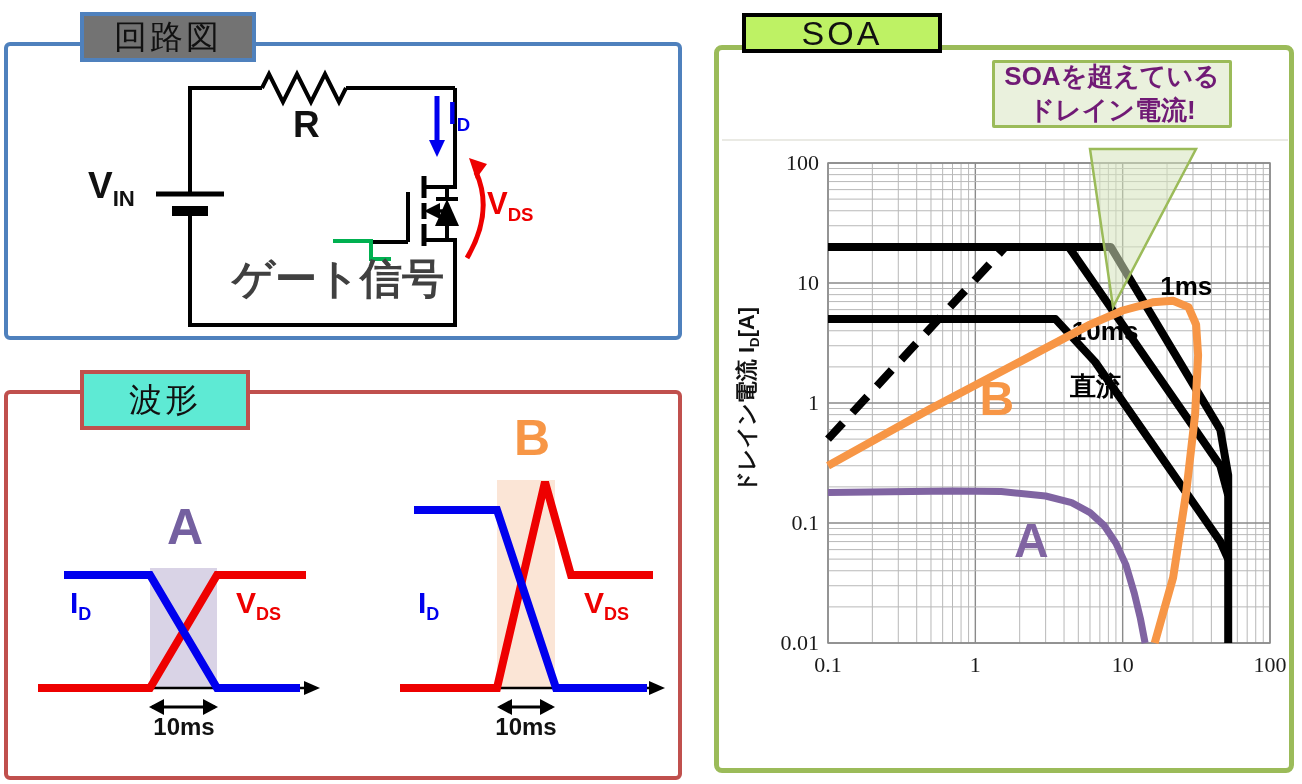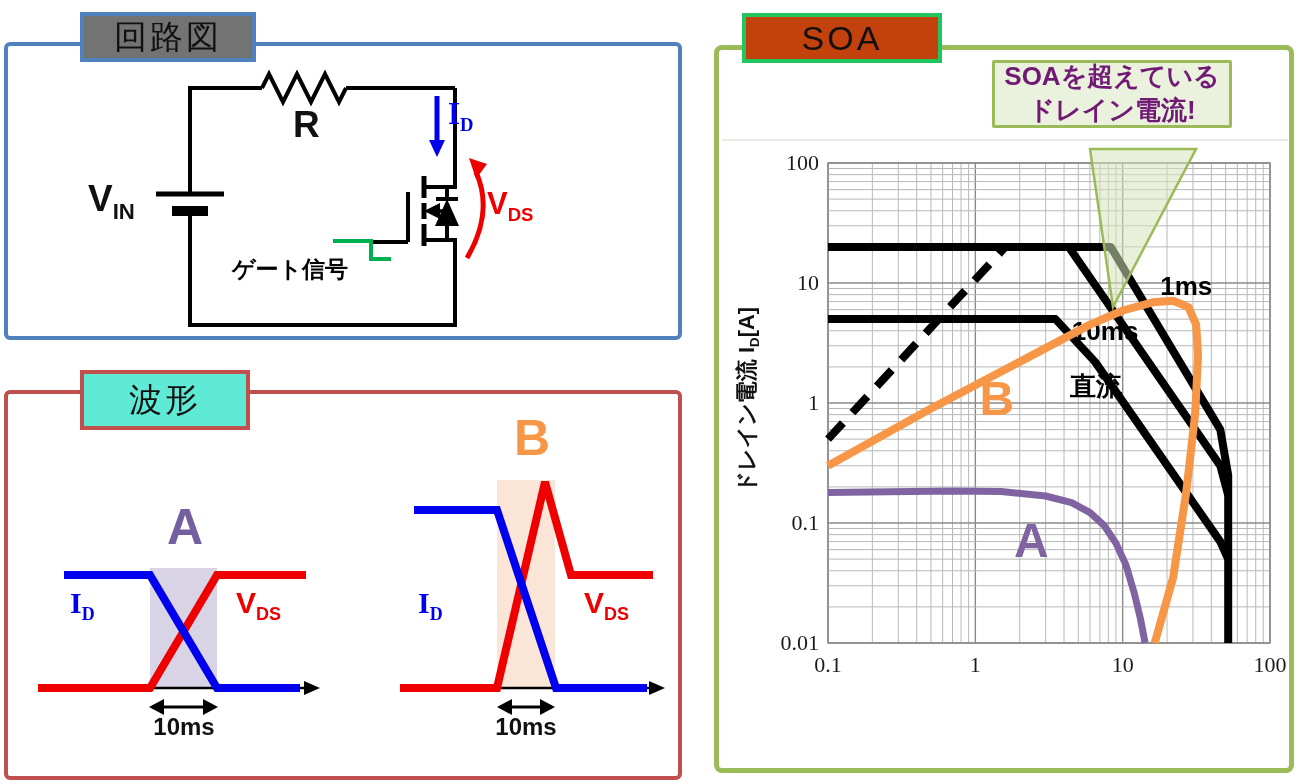--- a/index.html
+++ b/index.html
@@ -6,27 +6,27 @@
   .page{position:relative;width:1302px;height:784px;background:#fff;overflow:hidden;
         font-family:"Liberation Sans","DejaVu Sans",sans-serif;color:#111}
   .panel{position:absolute;box-sizing:border-box;background:#fff;z-index:0}
   #panel-circuit{left:4px;top:42px;width:678px;height:298px;border:4px solid #4F81BD;border-radius:6px}
   #panel-wave{left:4px;top:390px;width:678px;height:390px;border:4px solid #C0504D;border-radius:6px}
   #panel-soa{left:714px;top:45px;width:580px;height:728px;border:5px solid #9BBB59;border-radius:8px}
   #scene{position:absolute;left:0;top:0;z-index:1}
   .lbl{position:absolute;white-space:nowrap;z-index:2;line-height:1}
   .b{font-weight:bold}
   .ctr{transform:translate(-50%,-50%)}
-  .ser{font-family:Liberation Serif, serif}
+  .ser{font-family:Liberation Sans, sans-serif}
   sub{font-size:0.6em}
   .titlebox{position:absolute;box-sizing:border-box;display:flex;align-items:center;justify-content:center;
             z-index:2;font-size:33px;color:#111;letter-spacing:3px}
   #title-circuit{left:80px;top:12px;width:176px;height:50px;background:#737373;border:4px solid #4F81BD}
   #title-wave{left:80px;top:370px;width:170px;height:60px;background:#5eead4;border:4px solid #C0504D}
-  #title-soa{left:742px;top:13px;width:200px;height:50px;background:#c2410c;border:4px solid #22c55e;font-size:34px}
+  #title-soa{left:742px;top:13px;width:200px;height:40px;background:#bef264;border:4px solid #000000;font-size:34px}
   .callout{position:absolute;left:992px;top:60px;width:240px;height:68px;box-sizing:border-box;
            border:3px solid #9BBB59;background:#EAF1DD;z-index:2;border-radius:2px;
            display:flex;flex-direction:column;align-items:center;justify-content:center;
            font-weight:bold;font-size:26px;line-height:1.3;color:#701a75}
   .yaxis{position:absolute;left:747px;top:400px;transform:translate(-50%,-50%) rotate(-90deg);
          font-weight:bold;font-size:22px;z-index:2;white-space:nowrap}
   .xaxis{position:absolute;left:1049px;top:697px;transform:translate(-50%,-50%);
          font-weight:bold;font-size:23px;z-index:2;white-space:nowrap}
 </style>
 </head>
@@ -193,25 +193,25 @@
 
     <g>
       <polygon points="1090,149 1196,149 1113,307" fill="rgba(214,228,188,0.55)" stroke="#9BBB59" stroke-width="2.5"></polygon>
     </g>
   </svg>
 
   <div class="titlebox" id="title-circuit">回路図</div>
   <div class="titlebox" id="title-wave">波形</div>
   <div class="titlebox" id="title-soa">SOA</div>
 
-  <span class="lbl b" style="left:88px;top:180px;font-size:37px"><span>V</span><sub>IN</sub></span>
+  <span class="lbl b" style="left:88px;top:167px;font-size:37px"><span>V</span><sub>IN</sub></span>
   <span class="lbl b" style="left:293px;top:106px;font-size:37px">R</span>
   <span class="lbl b ser" style="left:448px;top:98px;font-size:31px;color:#0000EE"><span>I</span><sub>D</sub></span>
   <span class="lbl b" style="left:487px;top:188px;font-size:31px;color:#EE0000"><span>V</span><sub>DS</sub></span>
-  <span class="lbl b" style="left:232px;top:258px;font-size:23px;color:#000000">ゲート信号</span>
+  <span class="lbl b" style="left:232px;top:258px;font-size:42px;color:#404040">ゲート信号</span>
 
   <span class="lbl b ctr" style="left:185px;top:527px;font-size:50px;color:#7460A0">A</span>
   <span class="lbl b ser" style="left:70px;top:588px;font-size:30px;color:#0000EE"><span>I</span><sub>D</sub></span>
   <span class="lbl b" style="left:236px;top:588px;font-size:30px;color:#EE0000"><span>V</span><sub>DS</sub></span>
   <span class="lbl b ctr" style="left:184px;top:727px;font-size:24px">10ms</span>
 
   <span class="lbl b ctr" style="left:532px;top:438px;font-size:50px;color:#F79646">B</span>
   <span class="lbl b ser" style="left:418px;top:588px;font-size:30px;color:#0000EE"><span>I</span><sub>D</sub></span>
   <span class="lbl b" style="left:584px;top:588px;font-size:30px;color:#EE0000"><span>V</span><sub>DS</sub></span>
   <span class="lbl b ctr" style="left:526px;top:727px;font-size:24px">10ms</span>

